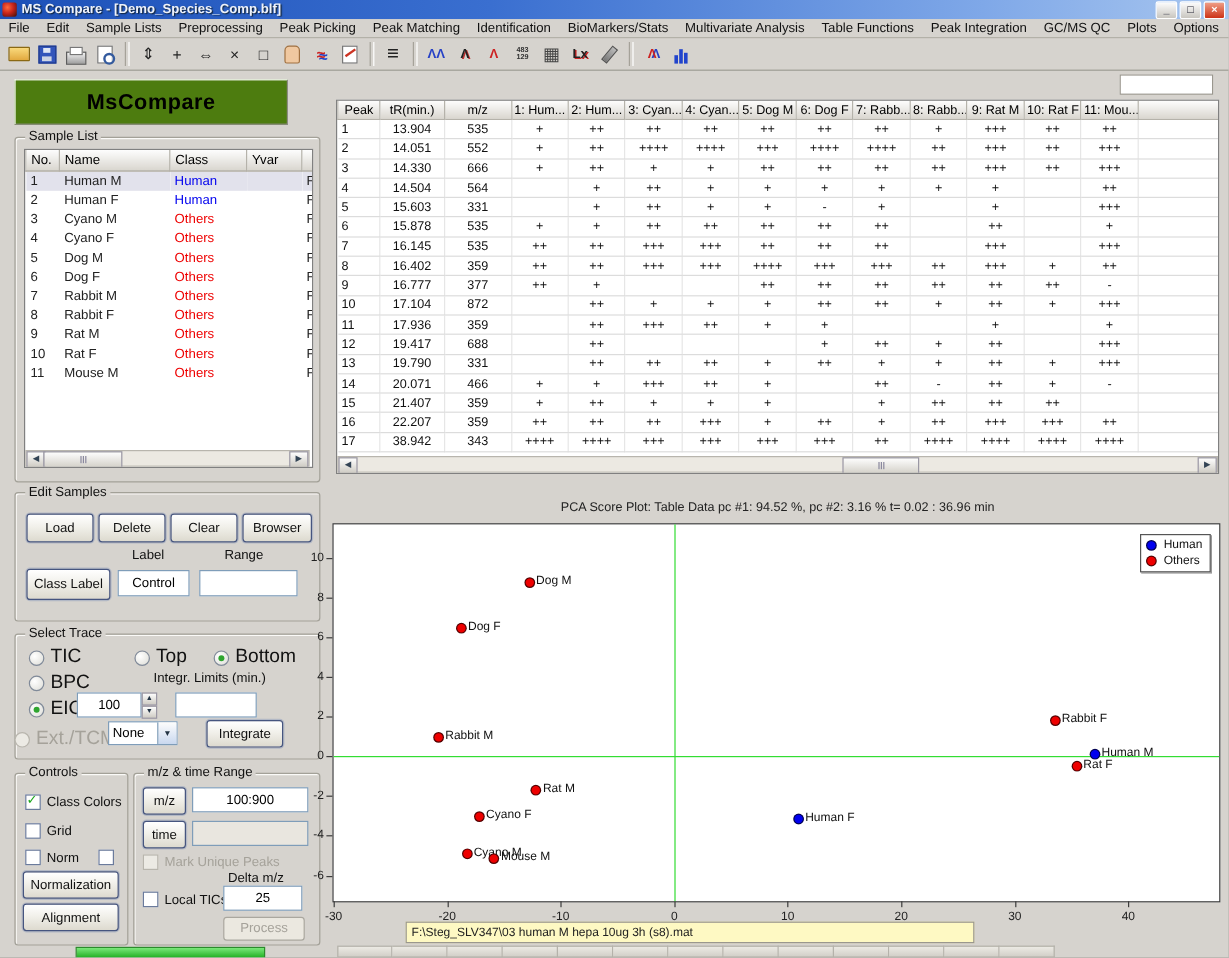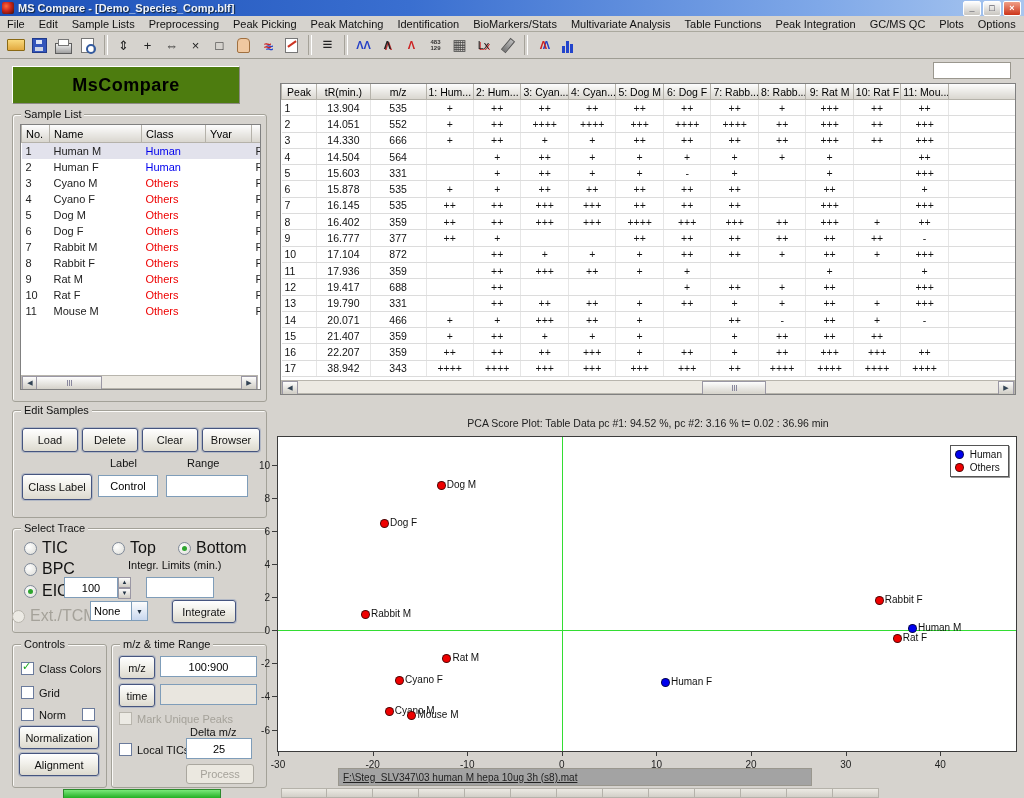--- a/index.html
+++ b/index.html
@@ -38,21 +38,21 @@
   .icon-edit-trace{width:11px;height:13px;background:#fff;border:1px solid #777;position:relative;}
   .icon-edit-trace::after{content:"";position:absolute;left:1px;top:4px;width:10px;height:2px;background:#cc3322;transform:rotate(-35deg);}
   .icon-thick-bars{font-weight:bold;font-size:17px;}
   .icon-chromatogram,.icon-peak-magnify,.icon-peak-annotate,.icon-compare-ab{font-weight:bold;font-size:11px;}
   .icon-chromatogram{color:#2641c6;}
   .icon-peak-magnify{color:#222;text-shadow:1px 1px 0 #c03030;}
   .icon-peak-annotate{color:#c22;}
   .icon-compare-ab{color:#c22;text-shadow:3px 0 0 #2641c6;}
   .icon-retention-numbers{flex-direction:column;font-size:6px;line-height:6px;color:#333;font-weight:bold;}
   .icon-table-grid{color:#444;font-size:15px;}
-  .icon-labels-plot{color:#222;font-weight:normal;font-size:11px;text-shadow:1px 1px 0 #c22;}
+  .icon-labels-plot{color:#222;font-weight:bold;font-size:11px;text-shadow:1px 1px 0 #c22;}
   .icon-dropper{width:4px;height:13px;background:linear-gradient(#bbb,#777);transform:rotate(40deg);border:1px solid #555;}
   .icon-bar-chart span{display:inline-block;width:3px;background:#2244cc;margin-right:1px;vertical-align:bottom;}
   
   .group{position:absolute;border:1px solid #a3a198;border-radius:3px;box-shadow:inset 1px 1px 0 #fbfaf8;}
   .group>.glabel{position:absolute;top:-7px;left:8px;background:#d6d3ce;padding:0 3px;font-size:11px;color:#111;}
   .mscompare{position:absolute;left:12px;top:66px;width:226px;height:36px;background:#4d7c0f;
     border:1px solid #fff;border-right-color:#8d8b84;border-bottom-color:#8d8b84;
     display:flex;align-items:center;justify-content:center;font-size:18px;font-weight:bold;color:#000;letter-spacing:.5px;}
   
   .slist-wrap{position:absolute;left:20px;top:124px;width:239px;height:264px;background:#fff;border:1px solid #808080;overflow:hidden;}
@@ -105,22 +105,22 @@
   .ytick{position:absolute;width:5px;height:1px;background:#3c3c3c;left:-6px;}
   .ytlab{position:absolute;left:-32px;width:24px;text-align:right;font-size:10px;color:#222;transform:translateY(-50%);}
   .cross-v{position:absolute;width:1px;background:#33dd33;top:0;height:314px;}
   .cross-h{position:absolute;height:1px;background:#33dd33;left:0;width:738px;}
   .pt-dot{position:absolute;width:7px;height:7px;border-radius:50%;border:1px solid rgba(0,0,0,.65);transform:translate(-4px,-4px);}
   .pt-lab{position:absolute;font-size:10px;color:#111;transform:translateY(-55%);white-space:nowrap;}
   .legend{position:absolute;right:7px;top:8px;background:#fff;border:1px solid #555;box-shadow:1px 1px 0 #999;
     font-size:10px;color:#111;padding:2px 6px 2px 4px;}
   .legend .lrow{display:flex;align-items:center;gap:6px;height:13px;}
   .legend .ldot{width:7px;height:7px;border-radius:50%;border:1px solid rgba(0,0,0,.65);}
-  .fpath{position:absolute;left:338px;top:768px;width:474px;height:18px;background:#a3a3a3;border:1px solid #9a978e;
-    font-size:10px;color:#222;display:flex;align-items:center;padding:0 4px;box-sizing:border-box;text-decoration:underline;}
+  .fpath{position:absolute;left:338px;top:768px;width:474px;height:18px;background:#fef9c3;border:1px solid #9a978e;
+    font-size:10px;color:#222;display:flex;align-items:center;padding:0 4px;box-sizing:border-box;}
   .trbox{position:absolute;left:933px;top:62px;width:78px;height:17px;background:#fff;border:1px solid #9a978e;box-sizing:border-box;}
   
   .progress{position:absolute;left:63px;top:789px;width:156px;height:9px;border:1px solid #2c8a2c;
     background:linear-gradient(#7ae87a,#18a818);}
   .bcells{position:absolute;left:281px;top:788px;height:10px;display:flex;}
   .bcells div{width:46px;height:10px;background:linear-gradient(#eceae4,#d2cfc8);border:1px solid #b5b2aa;border-left:none;box-sizing:border-box;}
   .bcells div:first-child{border-left:1px solid #b5b2aa;}
 </style>
 </head>
 <body>

